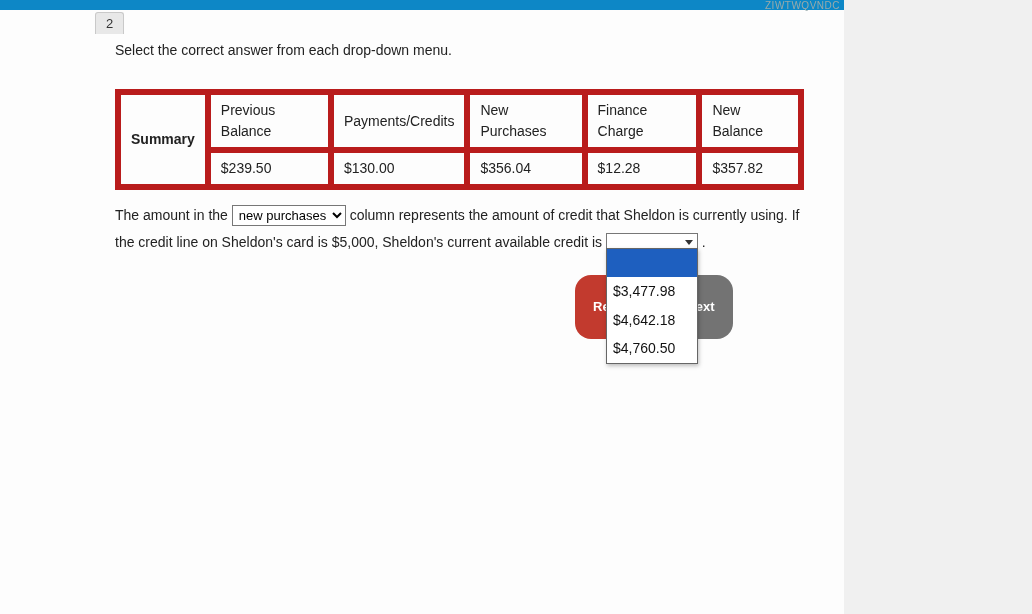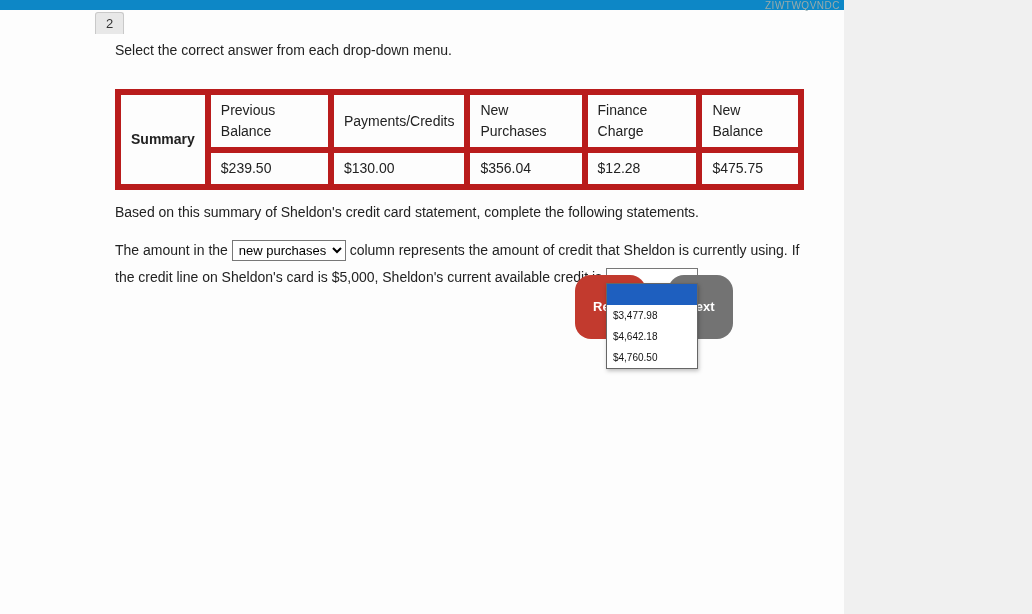--- a/index.html
+++ b/index.html
@@ -11,21 +11,21 @@
   table.sum{border-collapse:collapse;margin-bottom:12px}
   table.sum td{border:6px solid #b91c1c;padding:5px 10px;font-size:14px;vertical-align:middle;text-align:left}
   table.sum td.lbl{font-weight:bold}
   .para{margin:6px 0 14px 0;font-size:14px}
   .stmt{font-size:14px;line-height:1.9}
   select.dd{font-size:13px;border:1px solid #777;background:#fff;padding:1px 2px}
   .ddwrap{display:inline-block;position:relative;vertical-align:baseline}
   .ddbox{display:inline-block;border:1px solid #777;background:#fff;width:90px;height:18px;position:relative;vertical-align:middle}
   .ddbox:after{content:"";position:absolute;right:4px;top:6px;border-left:4px solid transparent;border-right:4px solid transparent;border-top:5px solid #333}
   .droplist{position:absolute;top:19px;left:0;width:90px;border:1px solid #666;background:#fff;box-shadow:1px 2px 4px rgba(0,0,0,.25);z-index:5}
-  .droplist .opt{padding:1px 6px;font-size:10px;color:#111}
+  .droplist .opt{padding:1px 6px;font-size:14px;color:#111}
   .droplist .opt.sel{background:#1e5fbf;color:#1e5fbf} 
   .btns{position:absolute;left:460px;top:235px}
   .btn{display:inline-block;border-radius:16px;padding:22px 18px;font-size:13px;color:#fff;font-weight:bold;margin-right:18px;cursor:pointer}
   .btn.reset{background:#c23a2e}
   .btn.next{background:#737373}
   .cursor{position:absolute;left:815px;top:222px;font-size:16px;color:#222;pointer-events:none}
   .watermark{position:absolute;top:0;right:4px;font-size:10px;color:#9aa;letter-spacing:.5px}
 </style>
 </head>
 <body>
@@ -48,26 +48,25 @@
             <td>Payments/Credits</td>
             <td>New Purchases</td>
             <td>Finance Charge</td>
             <td>New Balance</td>
           </tr>
           <tr>
             <td>$239.50</td>
             <td>$130.00</td>
             <td>$356.04</td>
             <td>$12.28</td>
-            <td>$475.75</td>
+            <td>$357.82</td>
           </tr>
         </tbody>
       </table>
 
-  <div class="para">Based on this summary of Sheldon's credit card statement, complete the following statements.</div>
 
   <div class="stmt">
     <span>The amount in the </span>
     <select class="dd">
       <option>new purchases</option>
     </select>
     <span> column represents the amount of credit that Sheldon is currently using. If the credit line on Sheldon's card is $5,000, Sheldon's current available credit is </span>
     <span class="ddwrap">
       <span class="ddbox"></span>
       <div class="droplist">

